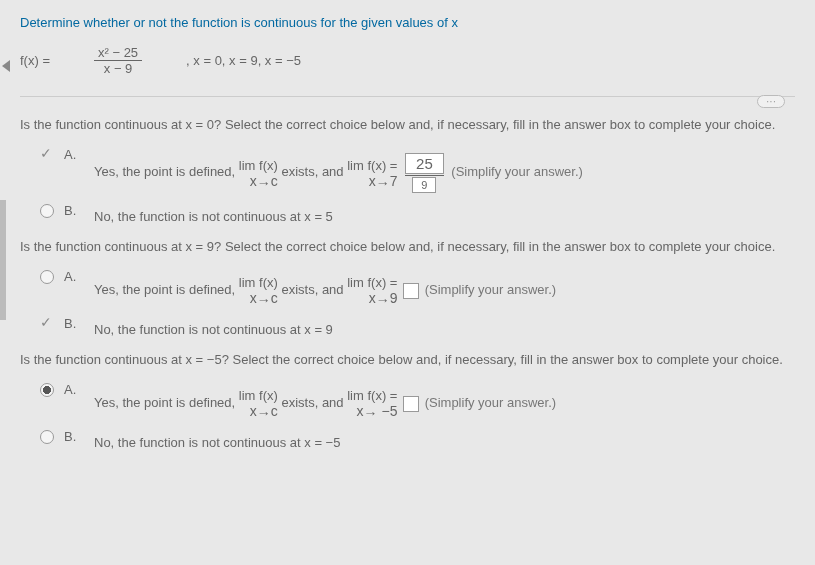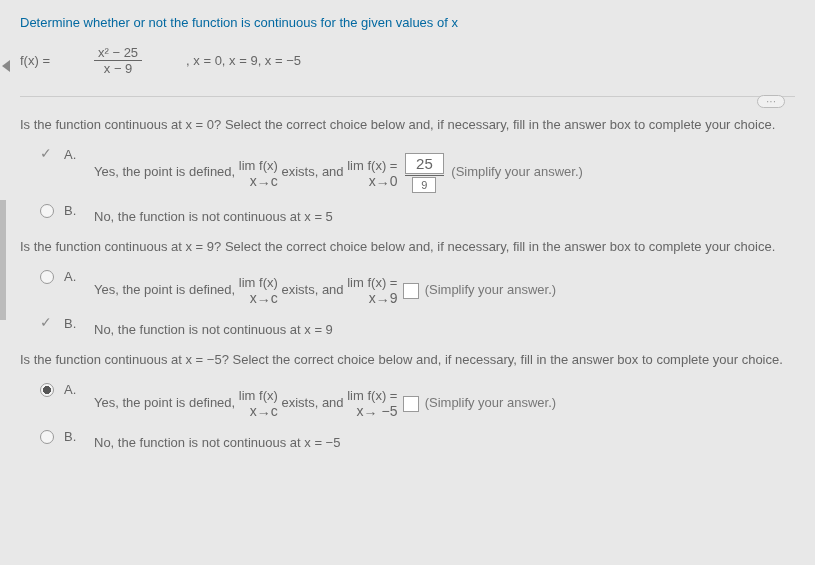--- a/index.html
+++ b/index.html
@@ -184,21 +184,21 @@
   <span class="option-label">A.</span>
   <div class="option-content">
     <span>Yes, the point is defined,</span>
     <span class="limit-block inline-math">
       <span class="lim-top">lim f(x)</span>
       <span class="lim-bot">x→c</span>
     </span>
     <span>exists, and</span>
     <span class="limit-block inline-math">
       <span class="lim-top">lim f(x) =</span>
-      <span class="lim-bot">x→0</span>
+      <span class="lim-bot">x→7</span>
     </span>
     <span class="fraction-box">
       <span class="fb-num">25</span>
       <span class="fb-line"></span>
       <span class="fb-den">9</span>
     </span>
     <span class="simplify">(Simplify your answer.)</span>
   </div>
 </div>
 

